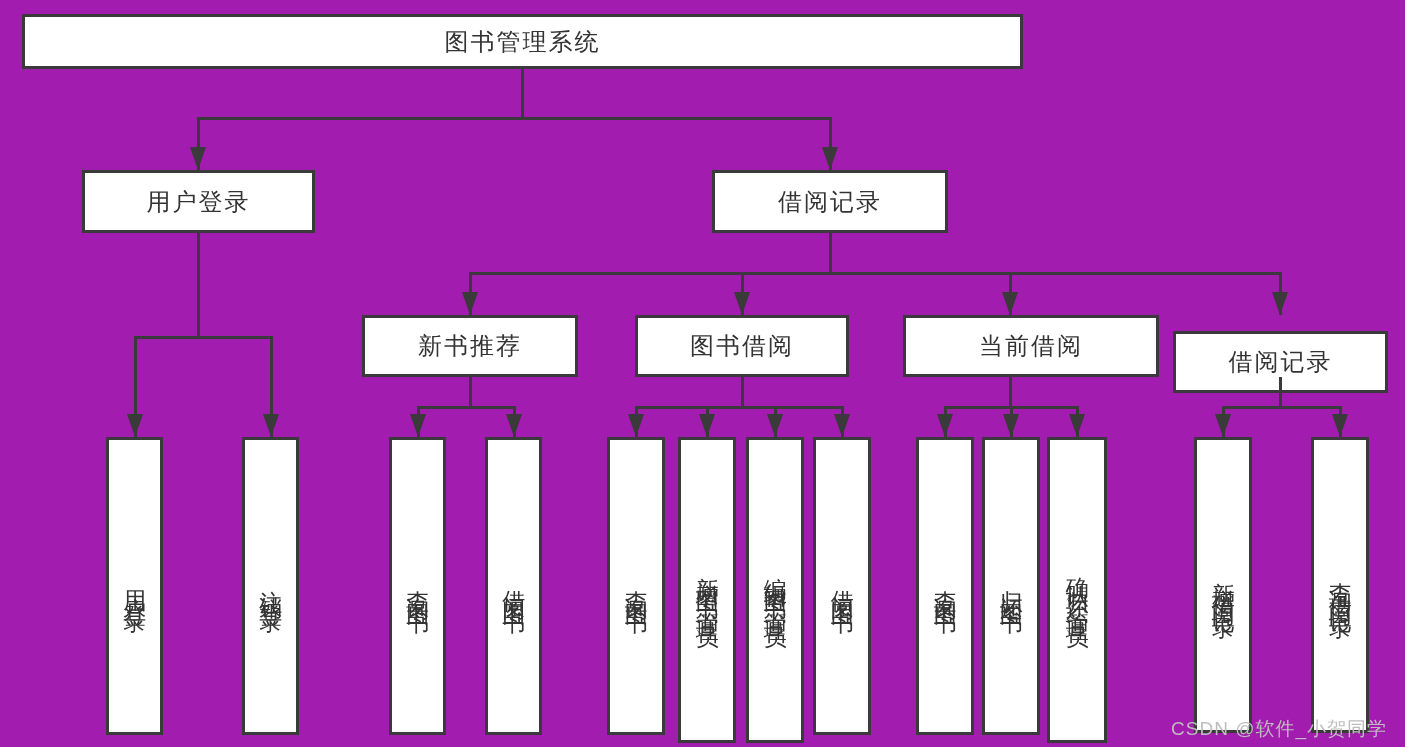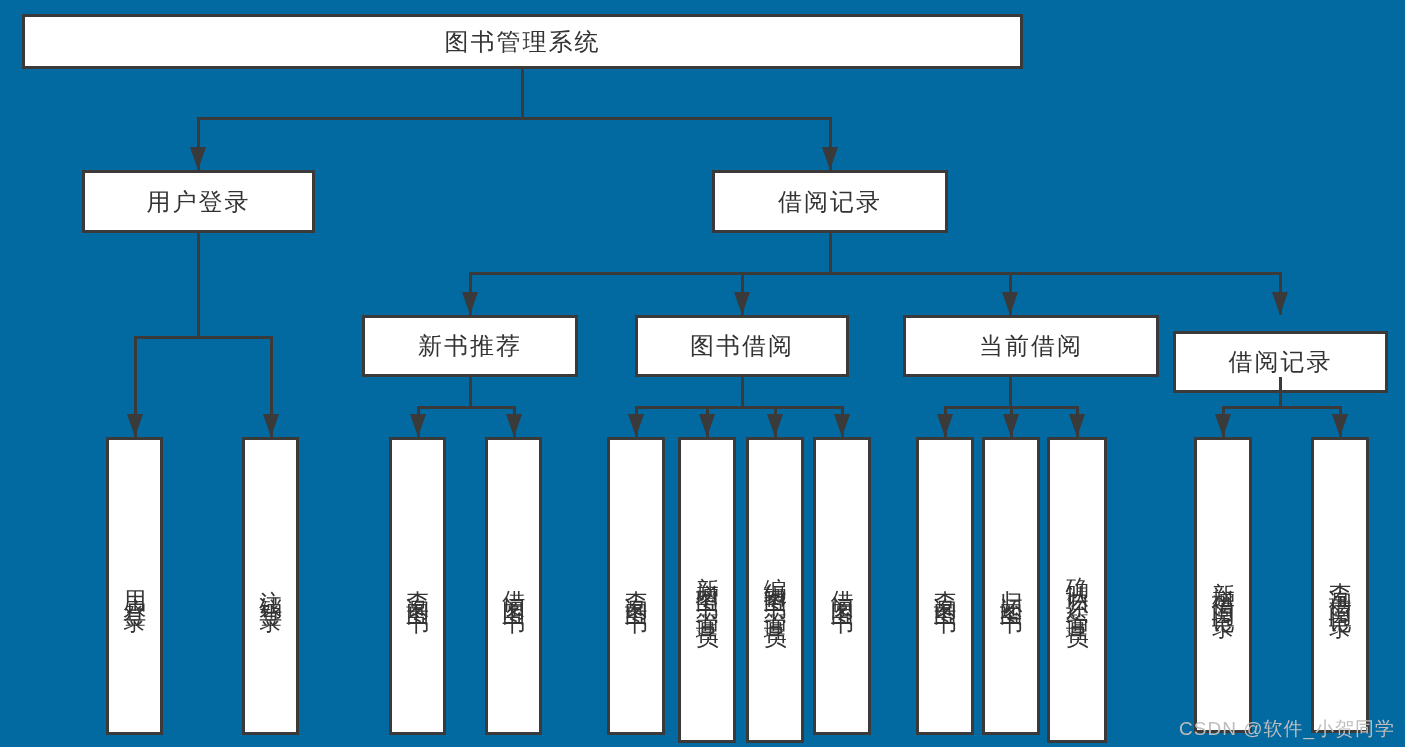--- a/index.html
+++ b/index.html
@@ -7,21 +7,21 @@
     --text:#333333;
     --wm:#bdbdbd;
   }
   *{margin:0;padding:0;box-sizing:border-box;}
   html,body{background:#ffffff;}
   body{font-family:"Liberation Sans","DejaVu Sans",sans-serif;}
   .canvas{
     position:relative;
     width:1405px;
     height:747px;
-    background:#0369a1;
+    background:#a21caf;
     overflow:hidden;
   }
   .box{
     position:absolute;
     border:3px solid var(--line);
     background:#ffffff;
     color:var(--text);
     display:flex;
     align-items:center;
     justify-content:center;
@@ -43,21 +43,21 @@
   .hl{position:absolute;height:2.5px;background:var(--line);}
   .arr{
     position:absolute;width:0;height:0;
     border-left:8px solid transparent;
     border-right:8px solid transparent;
     border-top:23px solid var(--line);
   }
   .watermark{
     position:absolute;
     top:716px;
-    right:10px;
+    right:18px;
     font-size:19px;
     color:var(--wm);
     letter-spacing:1px;
     white-space:nowrap;
   }
 </style>
 </head>
 <body>
 
 <div class="canvas">

